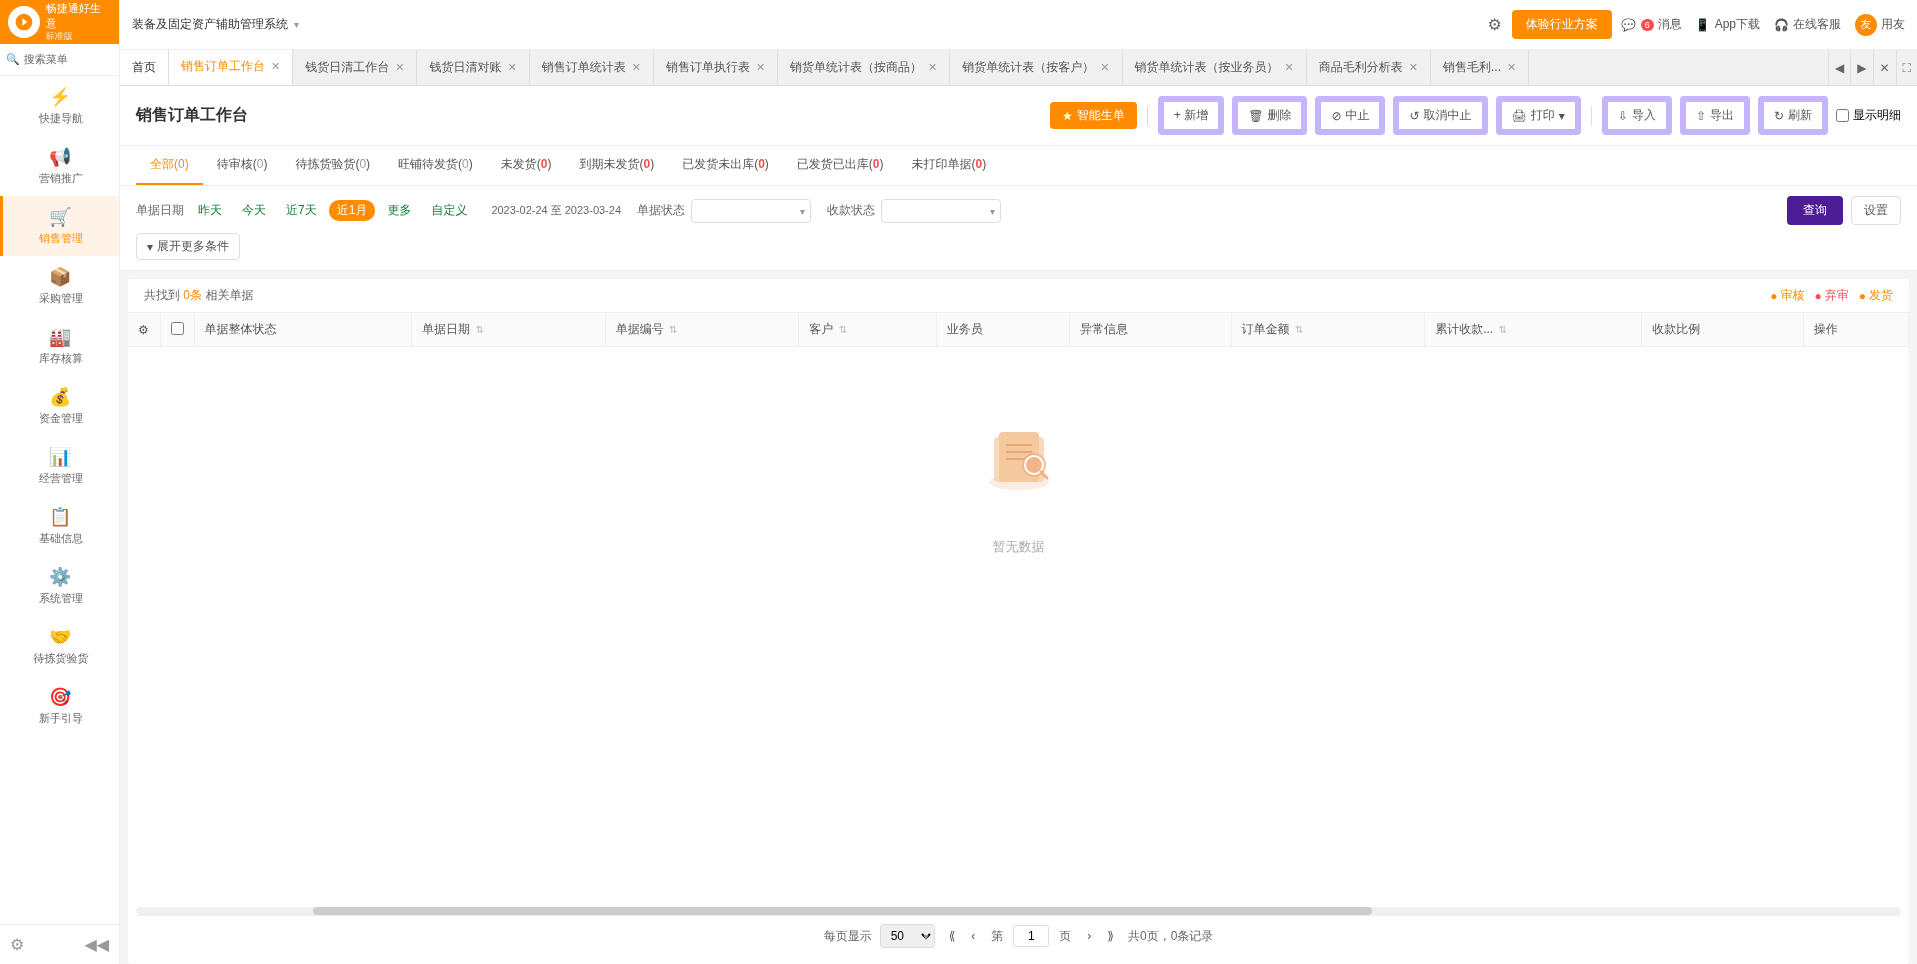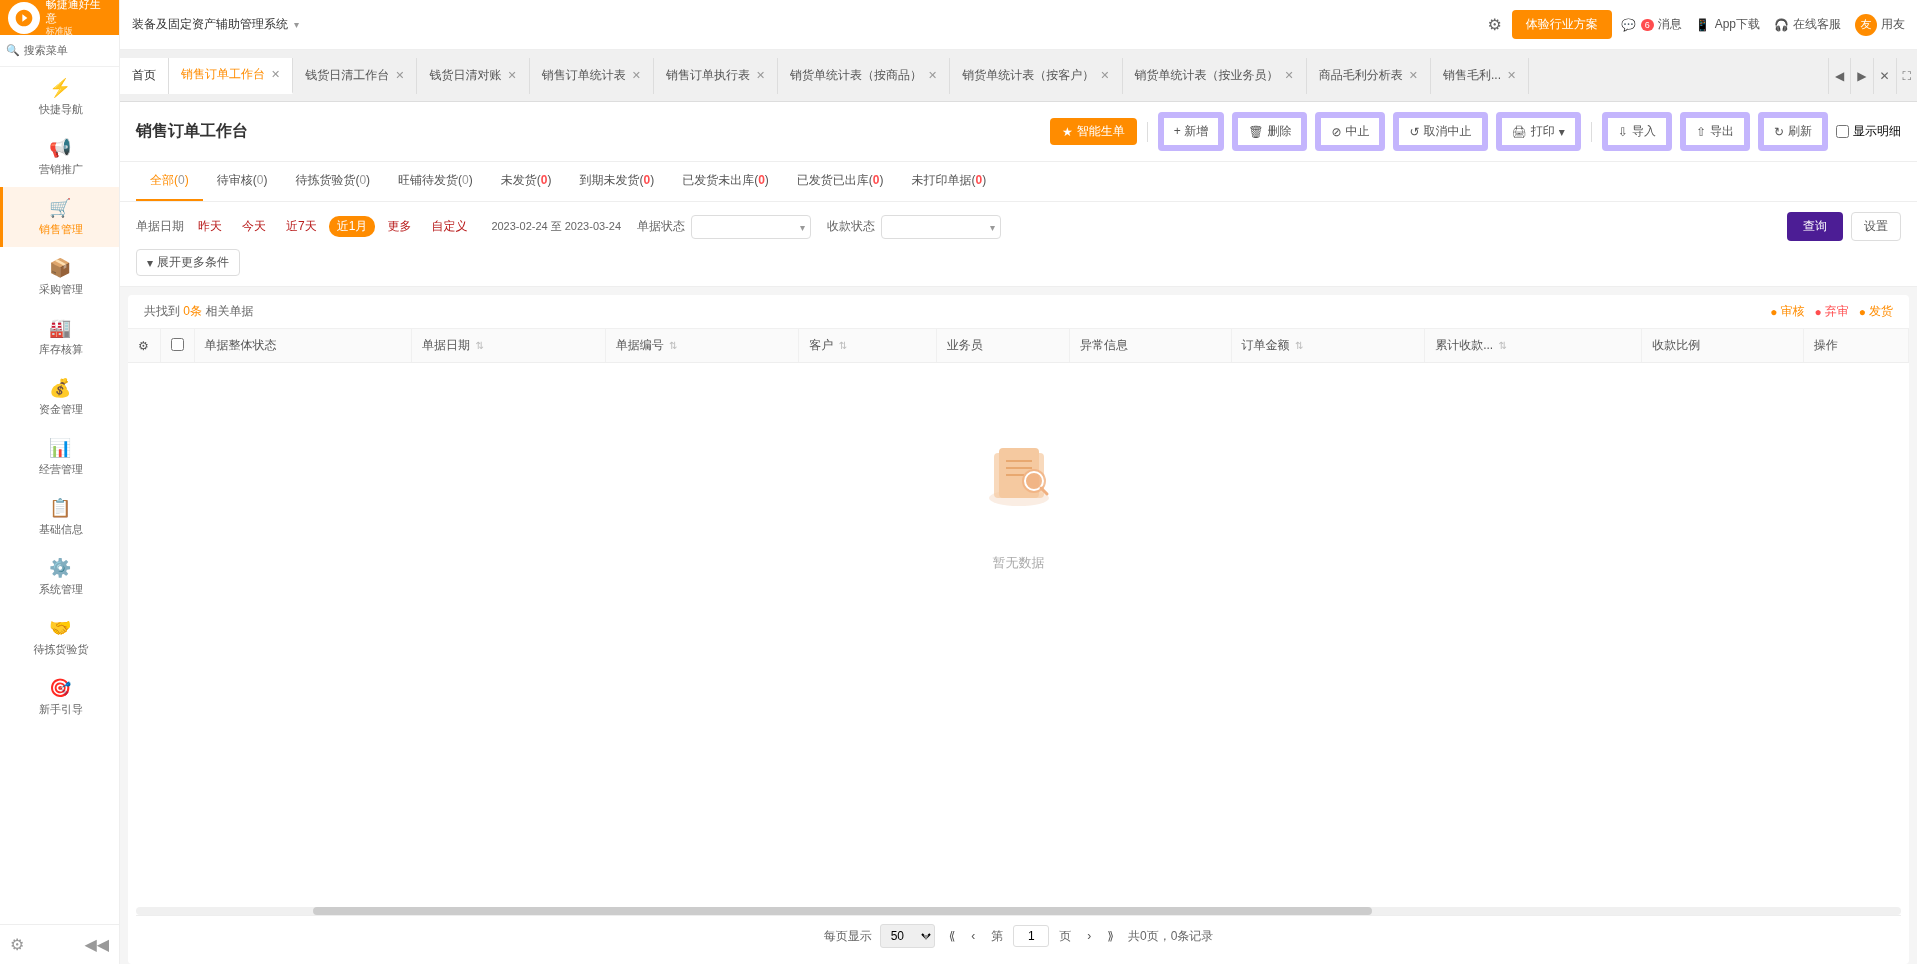--- a/index.html
+++ b/index.html
@@ -1,20 +1,20 @@
 <!DOCTYPE html>
 <html><head>
   <meta charset="utf-8">
   <style>
     * { box-sizing: border-box; margin: 0; padding: 0; font-family: 'Microsoft YaHei', Arial, sans-serif; font-size: 12px; }
     body { display: flex; height: 964px; overflow: hidden; background: #f5f5f5; }
 
     
     .sidebar { width: 120px; min-width: 120px; background: #fff; display: flex; flex-direction: column; border-right: 1px solid #eee; }
-    .sidebar-logo { background: #ff8c00; color: #fff; padding: 10px 8px; display: flex; align-items: center; gap: 6px; height: 35px; }
+    .sidebar-logo { background: #ff8c00; color: #fff; padding: 10px 8px; display: flex; align-items: center; gap: 6px; height: 44px; }
     .logo-icon { width: 32px; height: 32px; background: #fff; border-radius: 50%; display: flex; align-items: center; justify-content: center; }
     .logo-icon svg { width: 20px; height: 20px; }
     .logo-text { font-size: 11px; color: #fff; line-height: 1.3; }
     .logo-sub { font-size: 9px; color: rgba(255,255,255,0.8); }
     .sidebar-search { padding: 8px 6px; border-bottom: 1px solid #f0f0f0; display: flex; align-items: center; gap: 4px; cursor: pointer; color: #666; }
     .sidebar-search span { font-size: 11px; }
     .sidebar-menu { flex: 1; overflow-y: auto; }
     .sidebar-item { display: flex; flex-direction: column; align-items: center; padding: 10px 4px; cursor: pointer; color: #666; border-left: 3px solid transparent; }
     .sidebar-item.active { background: #fff3e8; color: #ff8c00; border-left-color: #ff8c00; }
     .sidebar-item .s-icon { font-size: 18px; margin-bottom: 3px; }
@@ -28,21 +28,21 @@
     
     .topbar { height: 50px; background: #fff; display: flex; align-items: center; padding: 0 12px; gap: 10px; border-bottom: 1px solid #eee; }
     .topbar-title { font-size: 13px; color: #333; flex: 1; display: flex; align-items: center; gap: 6px; }
     .topbar-title .arrow { color: #999; font-size: 10px; }
     .topbar-gear { color: #666; cursor: pointer; font-size: 16px; }
     .topbar-btn { background: #ff8c00; color: #fff; border: none; padding: 6px 14px; border-radius: 4px; cursor: pointer; font-size: 12px; }
     .topbar-right { display: flex; align-items: center; gap: 14px; color: #555; }
     .topbar-right .tr-item { display: flex; align-items: center; gap: 4px; cursor: pointer; font-size: 12px; }
 
     
-    .tabbar { display: flex; align-items: center; background: #f0f0f0; border-bottom: 1px solid #ddd; height: 52px; overflow: hidden; }
+    .tabbar { display: flex; align-items: center; background: #f0f0f0; border-bottom: 1px solid #ddd; height: 36px; overflow: hidden; }
     .tab { display: flex; align-items: center; padding: 0 12px; height: 36px; cursor: pointer; border-right: 1px solid #ddd; white-space: nowrap; color: #555; font-size: 12px; background: #f0f0f0; }
     .tab.active { background: #fff; color: #ff8c00; border-bottom: 2px solid #fff; position: relative; top: 0; }
     .tab.home { background: #fff; color: #333; }
     .tab .close-tab { margin-left: 6px; color: #999; font-size: 11px; }
     .tab-arrows { display: flex; align-items: center; margin-left: auto; }
     .tab-arrows span { padding: 0 6px; cursor: pointer; color: #666; height: 36px; display: flex; align-items: center; border-left: 1px solid #ddd; }
 
     
     .content { flex: 1; overflow: auto; background: #f5f5f5; padding: 0; display: flex; flex-direction: column; }
 
@@ -60,21 +60,21 @@
     .subtab.active { color: #ff8c00; border-bottom-color: #ff8c00; }
     .subtab .cnt { color: #999; }
     .subtab .cnt-red { color: #ff4d4f; font-weight: bold; }
 
     
     .filter-bar { background: #fff; padding: 10px 16px; border-bottom: 1px solid #eee; }
     .filter-row { display: flex; align-items: center; gap: 16px; flex-wrap: wrap; }
     .filter-item { display: flex; align-items: center; gap: 6px; }
     .filter-label { color: #666; white-space: nowrap; }
     .filter-date-options { display: flex; gap: 4px; }
-    .date-opt { padding: 2px 8px; border-radius: 3px; cursor: pointer; color: #b91c1c; }
+    .date-opt { padding: 2px 8px; border-radius: 3px; cursor: pointer; color: #15803d; }
     .date-opt.active { background: #ff8c00; color: #fff; border-radius: 10px; }
     .date-range { color: #666; font-size: 11px; }
     .filter-select { border: 1px solid #ddd; border-radius: 4px; padding: 4px 24px 4px 8px; color: #555; background: #fff; appearance: none; min-width: 120px; position: relative; }
     .select-wrap { position: relative; display: inline-block; }
     .select-wrap::after { content: '▾'; position: absolute; right: 6px; top: 50%; transform: translateY(-50%); color: #999; pointer-events: none; font-size: 10px; }
     .btn-expand { border: 1px solid #ddd; background: #fff; padding: 4px 10px; border-radius: 4px; cursor: pointer; color: #555; display: flex; align-items: center; gap: 4px; }
     .filter-actions { margin-left: auto; display: flex; gap: 8px; }
     .btn-query { background: #4c1d95; color: #fff; border: none; padding: 5px 16px; border-radius: 4px; cursor: pointer; }
     .btn-setting { background: #fff; color: #555; border: 1px solid #ddd; padding: 5px 12px; border-radius: 4px; cursor: pointer; }
 

